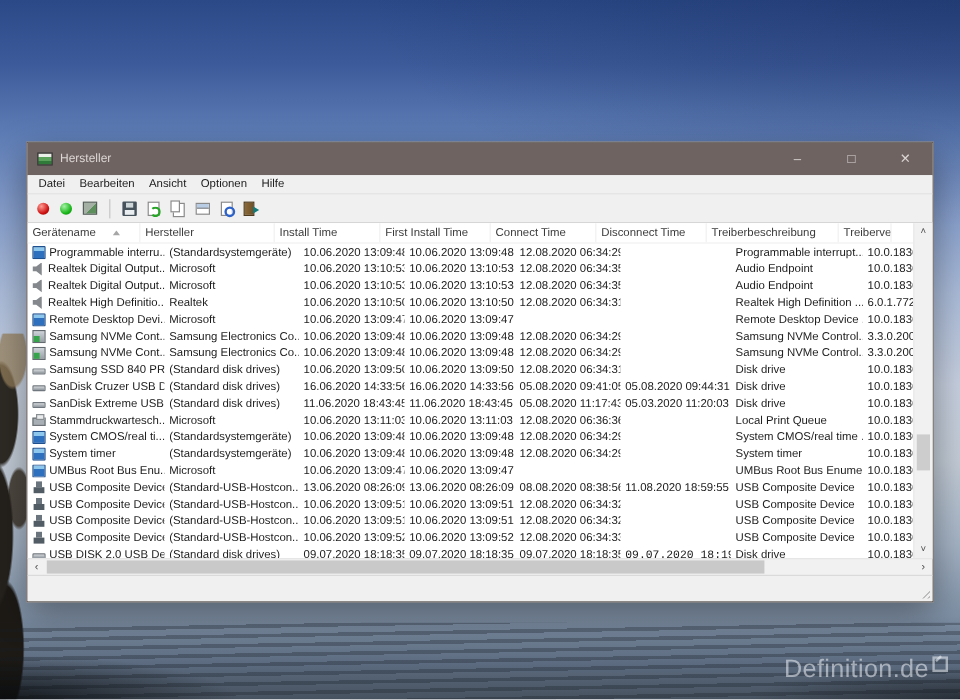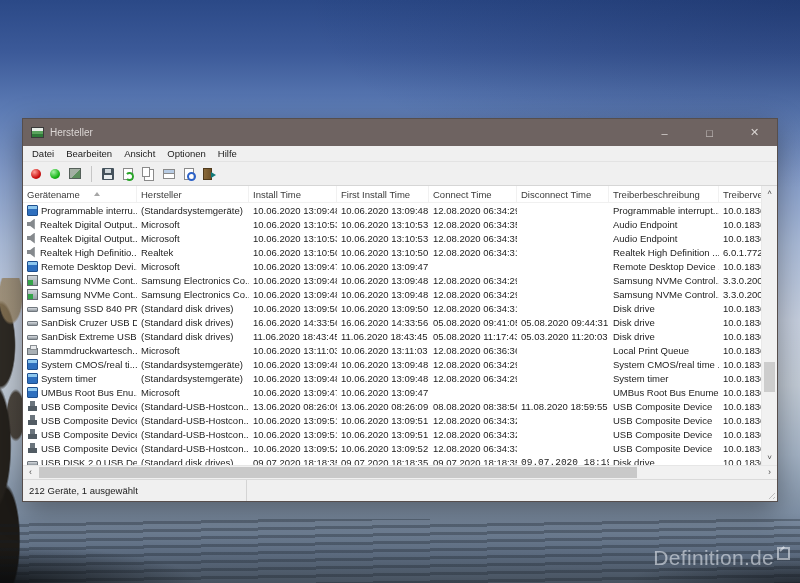--- a/index.html
+++ b/index.html
@@ -145,21 +145,21 @@
         <div class="tbico tb-refresh"></div>
         <div class="tbico tb-copy"></div>
         <div class="tbico tb-properties"></div>
         <div class="tbico tb-find"></div>
         <div class="tbico tb-exit"></div>
       </div>
 
     <div class="listview">
       <div class="lv-main">
         <div class="lv-header">
-            <div class="hcell" style="width: 114px;">
+            <div class="hcell" style="width: 94px;">
               <span>Gerätename</span>
               <span class="sort-caret"></span>
             </div>
             <div class="hcell" style="width: 112px; text-align: right;">
               <span>Hersteller</span>
             </div>
             <div class="hcell" style="width: 88px;">
               <span>Install Time</span>
             </div>
             <div class="hcell" style="width: 92px;">
@@ -435,17 +435,16 @@
       </div>
     </div>
 
     <div class="hscroll">
       <div class="hs-arrow hs-left">‹</div>
       <div class="hs-thumb"></div>
       <div class="hs-arrow hs-right">›</div>
     </div>
 
     <div class="statusbar">
-      <div class="sb-left">212 Geräte, 1 ausgewählt</div>
       <div class="grip"></div>
     </div>
   </div>
 </div>
 
 </body></html>

